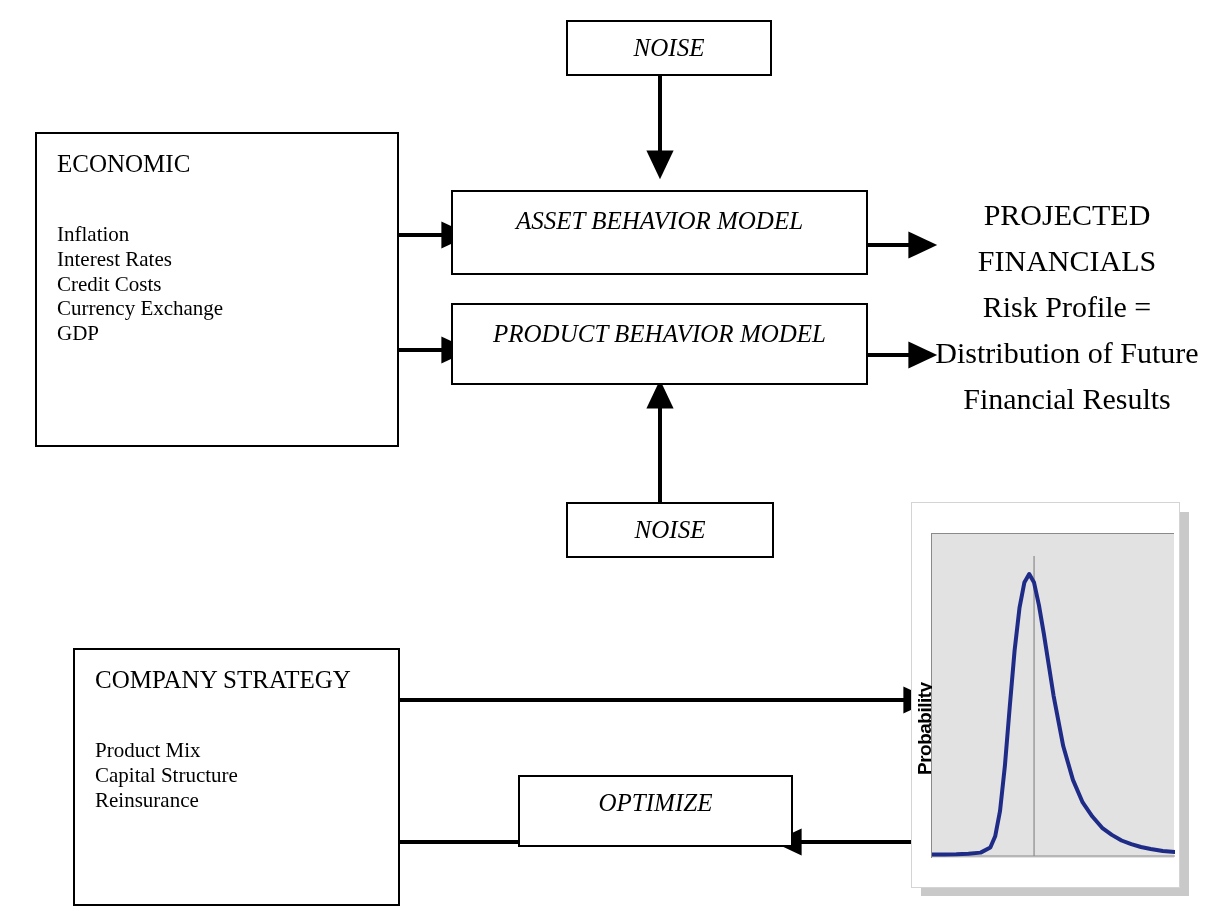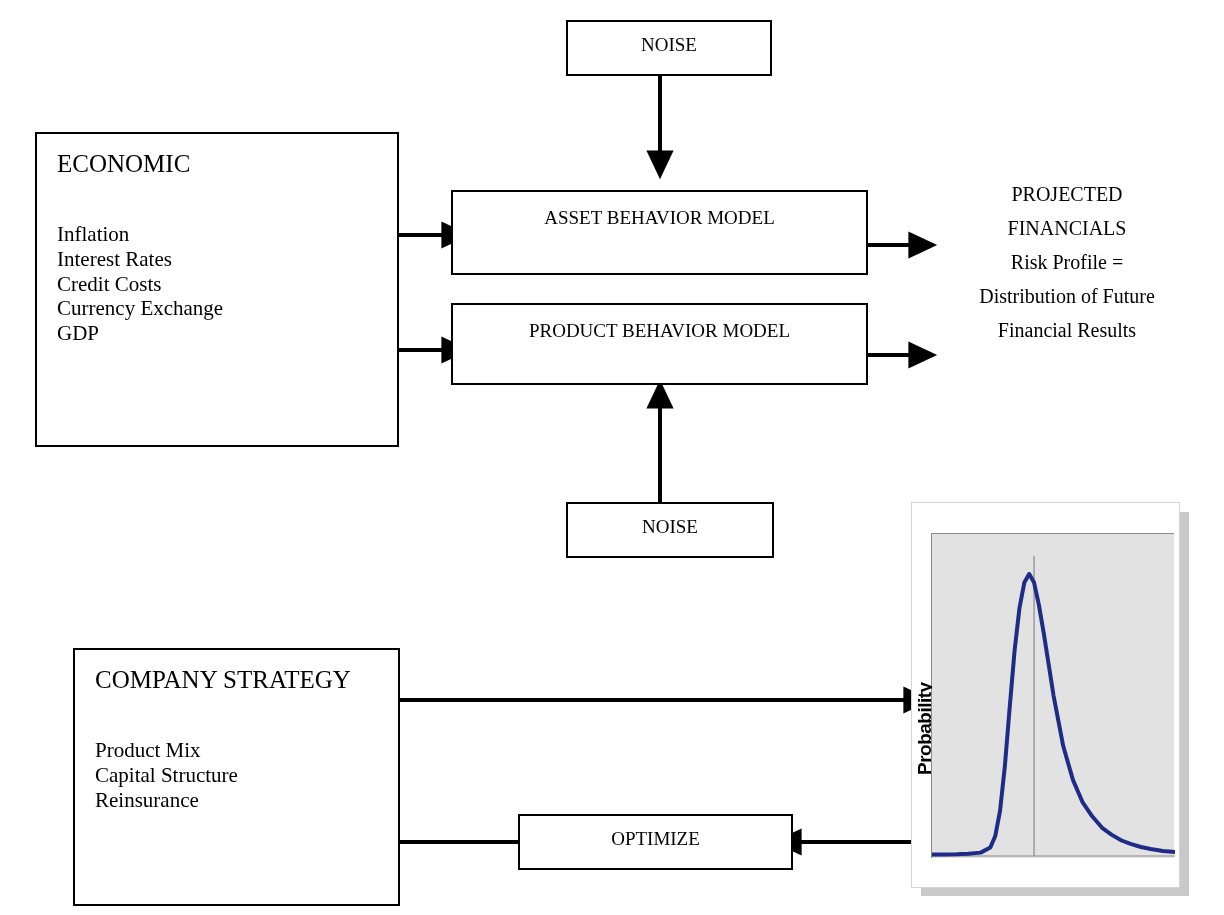--- a/index.html
+++ b/index.html
@@ -31,46 +31,47 @@
     white-space: nowrap;
   }
   .box-list {
     position: absolute;
     font-size: 21px;
     line-height: 1.18;
     white-space: nowrap;
   }
   .box-center-label {
     position: absolute;
-    font-size: 19px;
+    font-size: 25px;
     white-space: nowrap;
     text-align: center;
     width: 100%;
     left: 0;
+    font-style: italic;
   }
 
   
   #arrows {
     position: absolute;
     left: 0; top: 0;
     width: 1224px;
     height: 915px;
     pointer-events: none;
   }
 
   
   .out-col {
     position: absolute;
     text-align: center;
     white-space: nowrap;
   }
   .out-line {
-    font-size: 20px;
+    font-size: 30px;
     line-height: 1.0;
-    margin: 0 0 14px 0;
+    margin: 16px 0 14px 0;
     white-space: nowrap;
   }
 
   
   #chart-shadow {
     position: absolute;
     background: #c9c9c9;
   }
   #chart-frame {
     position: absolute;
@@ -175,21 +176,21 @@
 
   <div class="box" style="left:35px; top:648px; width:327px; height:258px;margin-left:38px;">
     <span class="box-title" style="left:20px; top:17px;">COMPANY STRATEGY</span>
     <div class="box-list" style="left:20px; top:88px;">
       <div>Product Mix</div>
       <div>Capital Structure</div>
       <div>Reinsurance</div>
     </div>
   </div>
 
-  <div class="box" style="left:518px; top:814px; width:275px; height:56px;">
+  <div class="box" style="left:518px; top:775px; width:275px; height:72px;">
     <span class="box-center-label" style="top:12px;">OPTIMIZE</span>
   </div>
 
   <div id="chart-shadow" style="left:921px; top:512px; width:268px; height:384px;"></div>
 
   <div id="chart-frame" style="left:911px; top:502px; width:269px; height:386px;">
 
     <div id="chart-plot" style="left:19px; top:30px; width:243px; height:325px;">
 
       <svg width="243" height="325" viewBox="0 0 243 325" preserveAspectRatio="none" style="position:absolute; left:0; top:0;">

